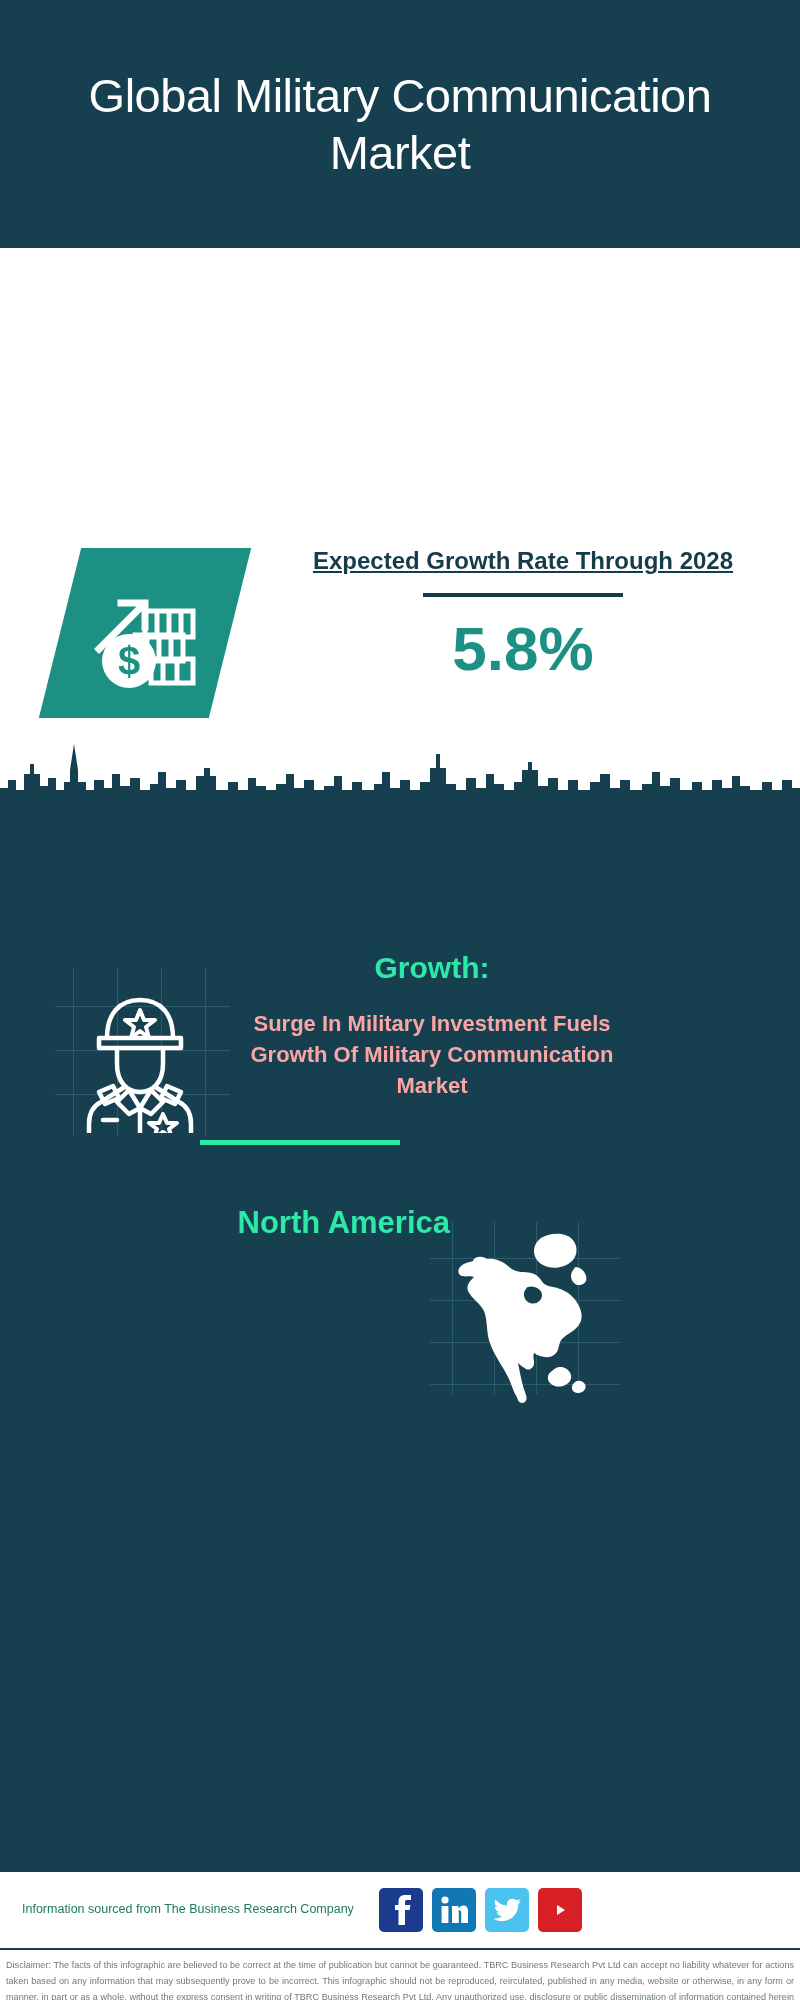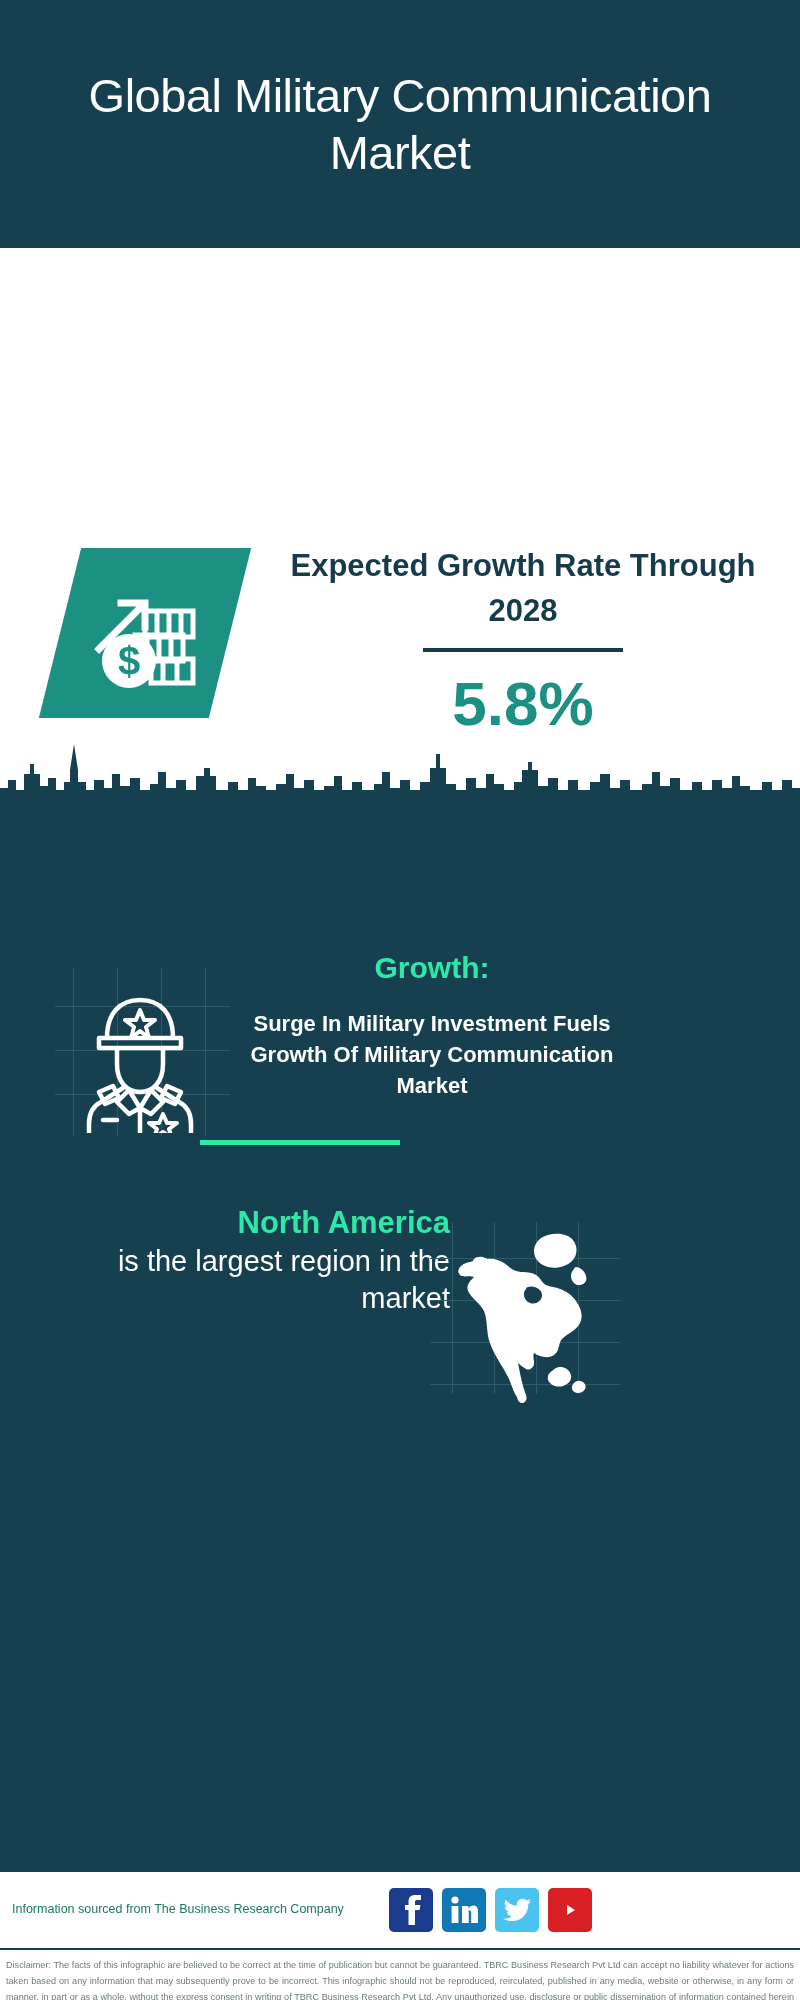--- a/index.html
+++ b/index.html
@@ -48,23 +48,24 @@
   }
 
   
   .stat1-icon { left:60px; top:300px; width:170px; height:170px; }
   .stat1-text {
     position:absolute; left:278px; top:296px; width:490px;
     text-align:center;
   }
   .stat-label {
     color:#163c4c;
-    font-size:31px;
+    font-size:24px;
     font-weight:bold;
     line-height:1.45;
+    text-decoration:underline;
   }
   .rule {
     height:4px; background:#163c4c; margin:14px auto 10px auto; width:200px;
   }
   .stat-value {
     color:#1c9183;
     font-size:62px;
     font-weight:bold;
     line-height:1.15;
     margin-top:16px;
@@ -83,41 +84,41 @@
   .grid-bg { position:absolute; }
   .grid-line { position:absolute; background:#2d5b69; }
 
   
   .driver-icon-box { position:absolute; left:55px; top:178px; width:170px; height:165px; }
   .driver-text { position:absolute; left:232px; top:160px; width:400px; text-align:center; }
   .driver-head {
     color:#2ee8a7; font-size:30px; font-weight:bold; line-height:1.2; margin-bottom:22px;
   }
   .driver-body {
-    color:#ffffff; font-size:22px; font-weight:bold; line-height:1.42;
+    color:#fca5a5; font-size:22px; font-weight:bold; line-height:1.42;
   }
 
   .mint-divider {
     position:absolute; left:200px; top:350px; width:200px; height:5px; background:#2ee8a7;
   }
 
   
   .region-text { position:absolute; left:40px; top:414px; width:410px; text-align:right; }
   .region-head { color:#2ee8a7; font-size:31px; font-weight:bold; line-height:1.25; }
   .region-sub { color:#ffffff; font-size:29px; line-height:1.3; font-weight:normal; }
   .map-box { position:absolute; left:430px; top:425px; width:195px; height:190px; }
 
   
   .sourcebar {
     position:relative;
     height:78px;
     background:#ffffff;
     border-top:2px solid #16404f;
     display:flex; align-items:center;
-    padding:0 12px;
+    padding:0 22px;
   }
   .source-text { color:#1c7a5e; font-size:12.5px; line-height:1.75; }
   .source-text .line2 { display:block; }
   .socials { margin-left:auto; display:flex; gap:9px; align-items:center; padding-right:196px; }
   .soc {
     width:44px; height:44px; border-radius:5px;
     display:flex; align-items:center; justify-content:center;
   }
   .soc svg { display:block; }
   .soc-fb { background:#1b3c8c; }
@@ -255,21 +256,20 @@
 
     <div class="driver-text">
       <div class="driver-head">Growth:</div>
       <div class="driver-body">Surge In Military Investment Fuels Growth Of Military Communication Market</div>
     </div>
 
     <div class="mint-divider"></div>
 
     <div class="region-text">
       <div class="region-head">North America</div>
-      <div class="region-sub">is the largest region in the market</div>
     </div>
 
     <div class="grid-bg" style="left:430px; top:432px; width:190px; height:172px;">
       <div class="grid-line" style="left:0; top:36px; width:190px; height:1px;"></div>
       <div class="grid-line" style="left:0; top:78px; width:190px; height:1px;"></div>
       <div class="grid-line" style="left:0; top:120px; width:190px; height:1px;"></div>
       <div class="grid-line" style="left:0; top:162px; width:190px; height:1px;"></div>
       <div class="grid-line" style="left:22px; top:0; width:1px; height:172px;"></div>
       <div class="grid-line" style="left:64px; top:0; width:1px; height:172px;"></div>
       <div class="grid-line" style="left:106px; top:0; width:1px; height:172px;"></div>

